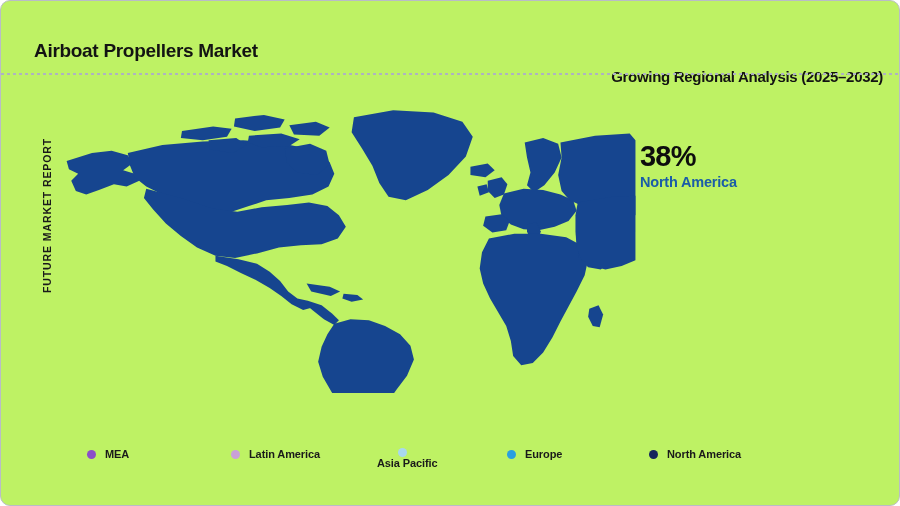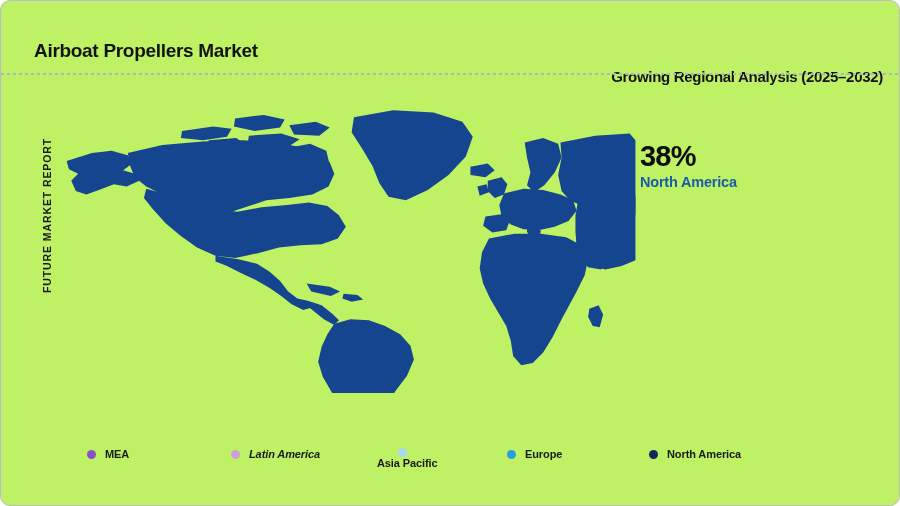--- a/index.html
+++ b/index.html
@@ -212,21 +212,21 @@
 
   </div>
 
   <div id="legend">
 
     <div class="legend-item" style="left:0px;">
       <span class="legend-dot" style="background: rgb(139, 79, 201);"></span>
       <span class="legend-label">MEA</span>
     </div>
 
-    <div class="legend-item" style="left:144px;font-style:italic;">
+    <div class="legend-item" style="left:144px;">
       <span class="legend-dot" style="background: rgb(201, 160, 216);"></span>
       <span class="legend-label">Latin America</span>
     </div>
 
     <div class="legend-item" style="left:290px;flex-direction:column;">
       <span class="legend-dot" style="background: rgb(168, 216, 238);"></span>
       <span class="legend-label">Asia Pacific</span>
     </div>
 
     <div class="legend-item" style="left:420px;text-align:center;">

